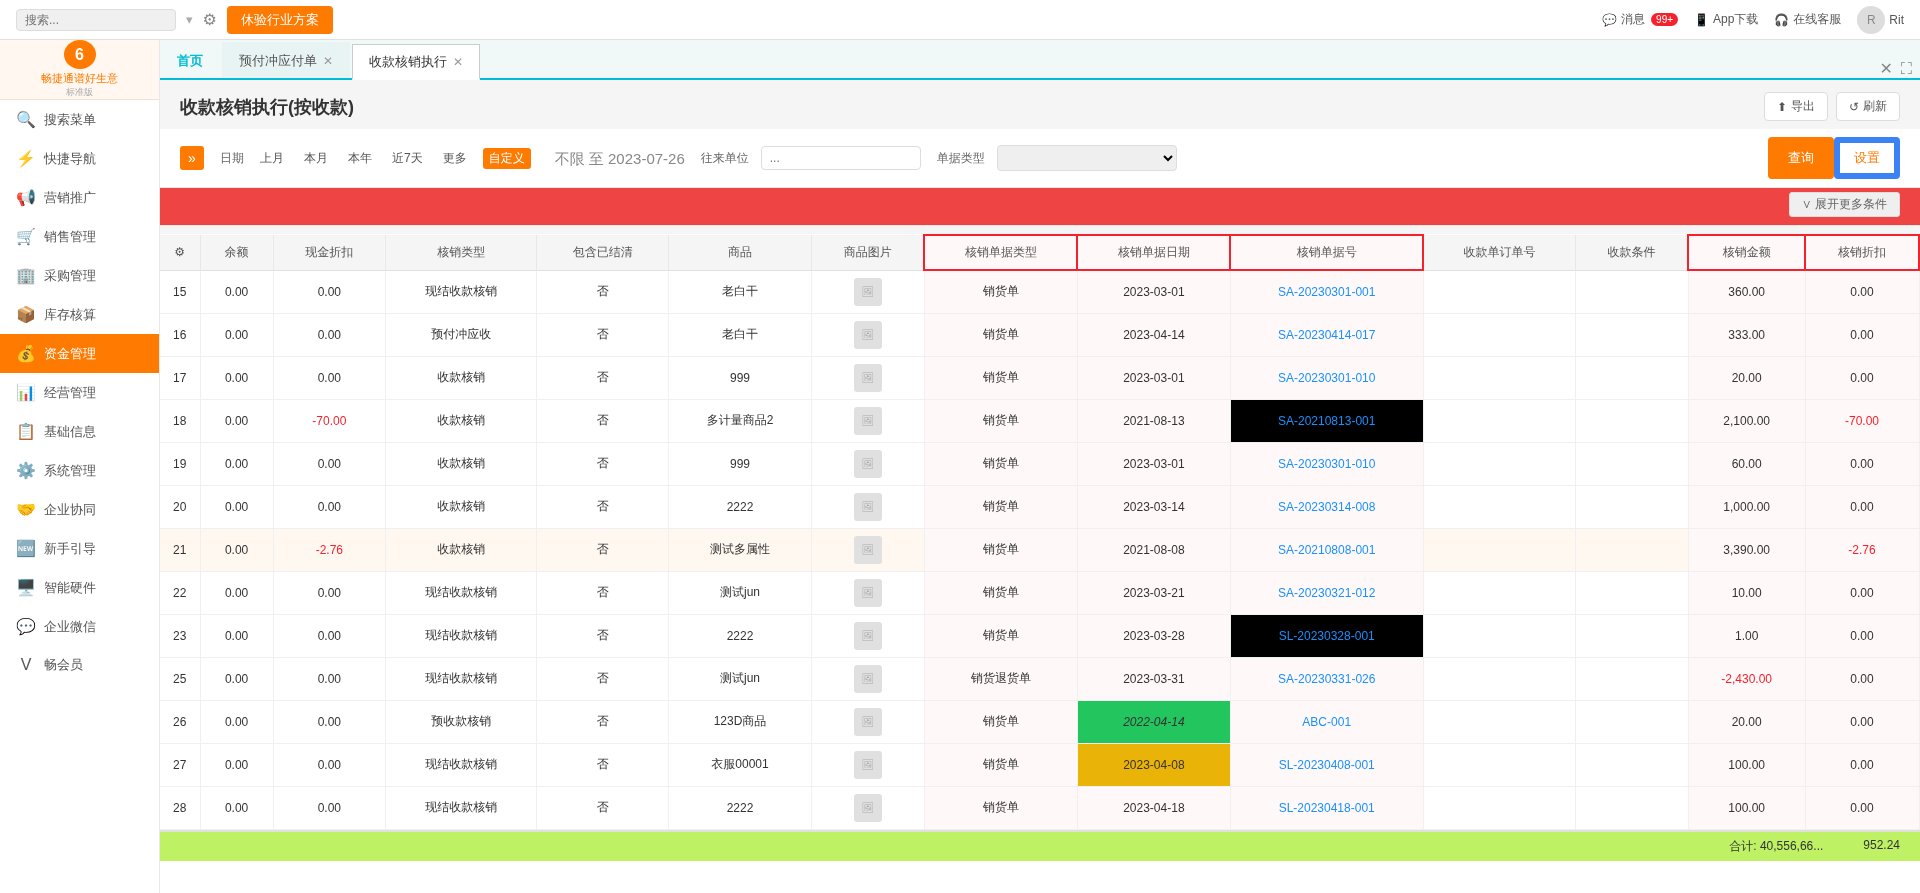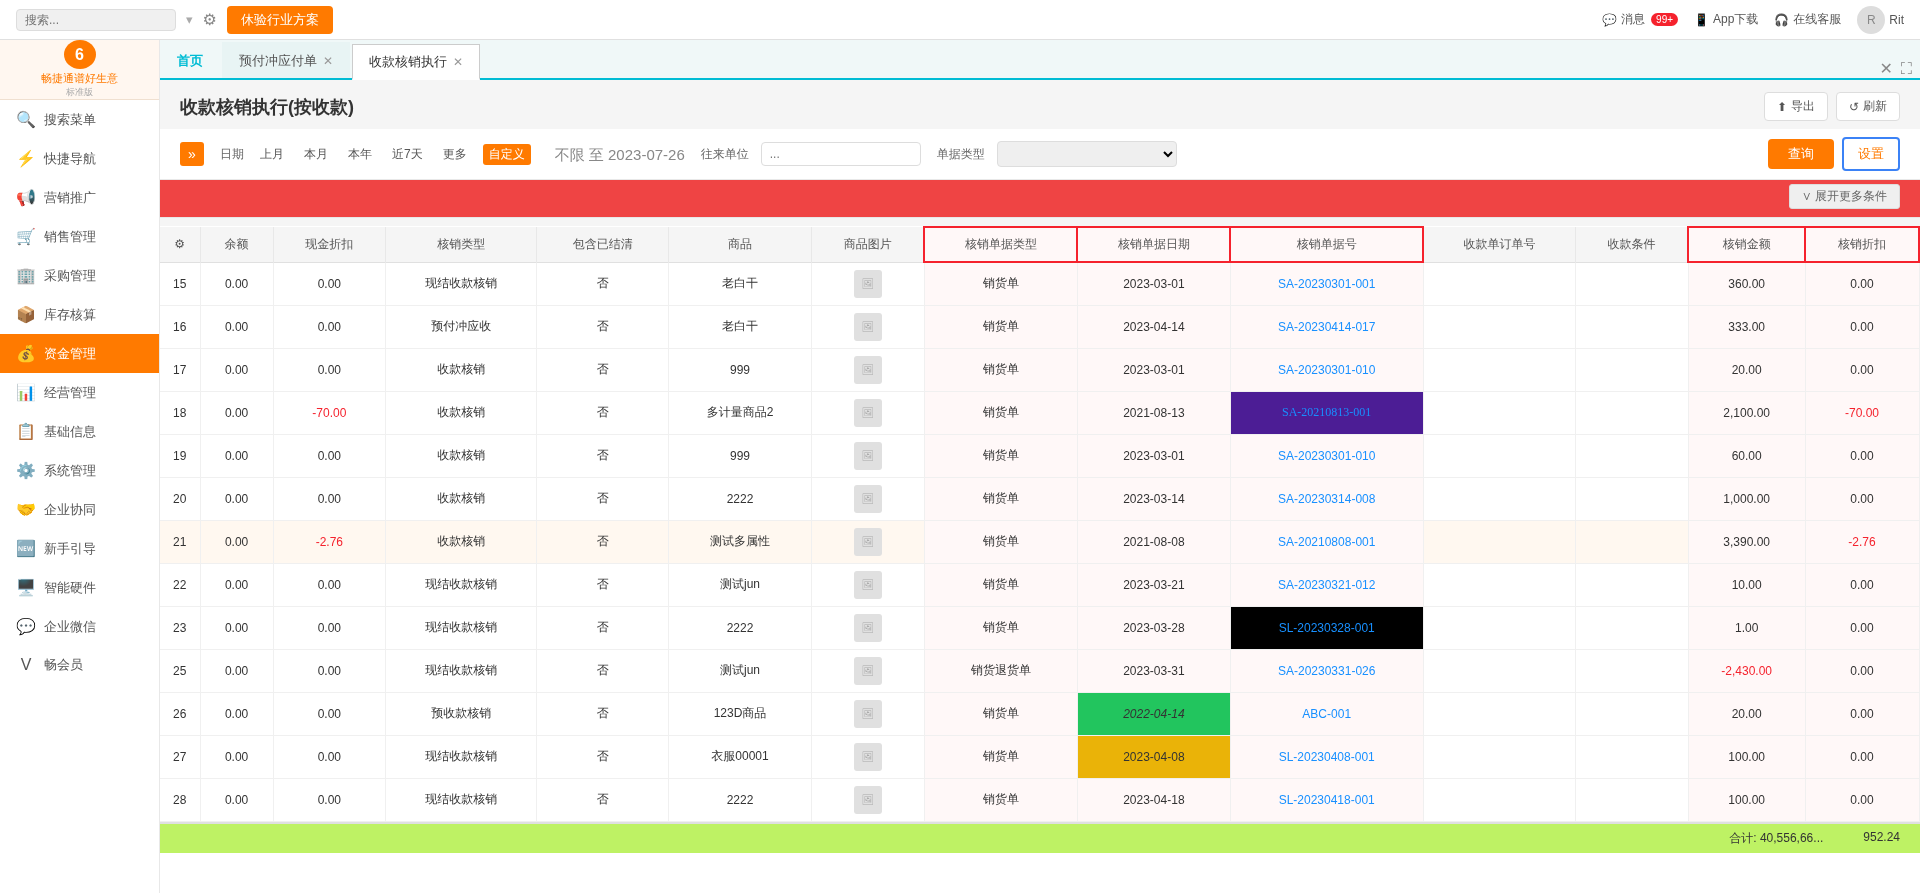--- a/index.html
+++ b/index.html
@@ -217,21 +217,21 @@
     .query-btn {
       background: #ff7a00;
       color: #fff;
       border: none;
       border-radius: 4px;
       padding: 6px 20px;
       font-size: 13px;
       cursor: pointer;
     }
     .setting-btn {
-      border: 2px solid #3b82f6;
+      border: 6px solid #3b82f6;
       color: #ff7a00;
       background: #fff;
       border-radius: 4px;
       padding: 6px 14px;
       font-size: 13px;
       cursor: pointer;
     }
 
     
     .expand-bar {
@@ -300,21 +300,21 @@
       font-size: 12px;
       color: #333;
       gap: 40px;
     }
 
     
     .table-container::-webkit-scrollbar { width: 6px; height: 6px; }
     .table-container::-webkit-scrollbar-thumb { background: #ccc; border-radius: 3px; }
 
     
-    .filter-right { margin-left: auto; display: flex; gap: 8px; align-items: center; }
+    .filter-right { margin-left: auto; display: flex; gap: 0; }
 
     
     .top-right-item { display: flex; align-items: center; gap: 4px; cursor: pointer; color: #555; font-size: 12px; }
 
     
     .avatar { width: 28px; height: 28px; border-radius: 50%; background: #ddd; display: flex; align-items: center; justify-content: center; font-size: 12px; color: #888; }
   </style>
 </head>
 <body>
 
@@ -557,21 +557,21 @@
               <tr>
       <td>18</td>
       <td>0.00</td>
       <td style="color:#f5222d;">-70.00</td>
       <td>收款核销</td>
       <td>否</td>
       <td>多计量商品2</td>
       <td><div style="width:28px;height:28px;background:#e0e0e0;border-radius:3px;display:inline-block;vertical-align:middle;font-size:10px;line-height:28px;color:#aaa;">🖼</div></td>
       <td style="background:#fff8f8;">销货单</td>
       <td style="background:#fff8f8;">2021-08-13</td>
-      <td style="background:#4c1d95;font-family:Liberation Serif, serif;"><a class="link-text">SA-20210813-001</a></td>
+      <td style="background:#000000;"><a class="link-text">SA-20210813-001</a></td>
       <td></td>
       <td></td>
       <td style="background:#fff8f8;">2,100.00</td>
       <td style="background:#fff8f8;color:#f5222d;">-70.00</td>
     </tr>
               <tr>
       <td>19</td>
       <td>0.00</td>
       <td style="">0.00</td>
       <td>收款核销</td>

